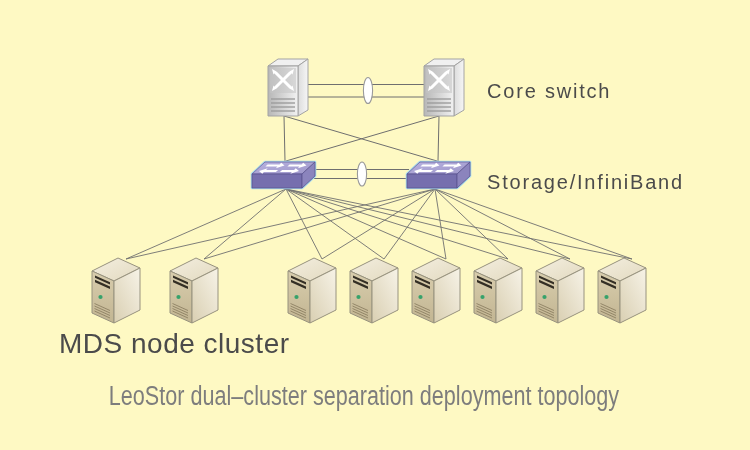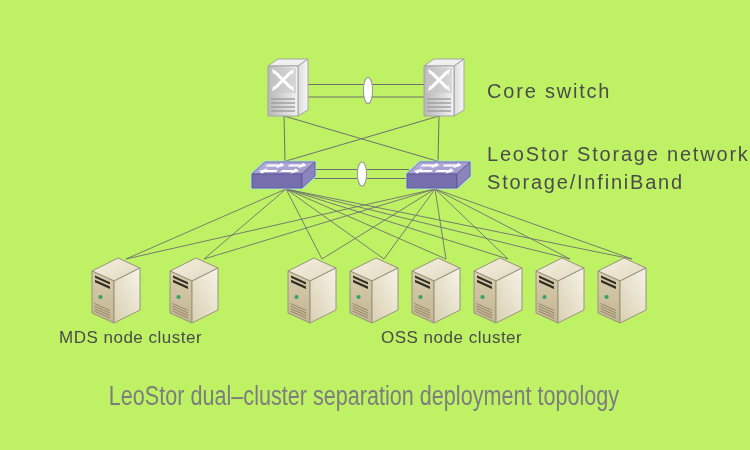--- a/index.html
+++ b/index.html
@@ -1,26 +1,26 @@
 <!DOCTYPE html>
 <html><head>
 <meta charset="utf-8">
 <style>
   html,body{margin:0;padding:0;background:#ffffff;}
   #page{
-    position:relative;width:750px;height:450px;background:#bef264;
+    position:relative;width:750px;height:450px;background:#fef9c3;
     overflow:hidden;font-family:"Liberation Sans",sans-serif;
   }
   #diagram-svg{position:absolute;left:0;top:0;}
   .lbl{
     position:absolute;color:#4b4b4b;white-space:nowrap;
     font-family:"Liberation Sans",sans-serif;line-height:1.15;
   }
   .lbl-right{font-size:20px;letter-spacing:1.8px;}
-  .lbl-cluster{font-size:17px;letter-spacing:0.5px;}
+  .lbl-cluster{font-size:28px;letter-spacing:0.5px;}
   #core-switch-label{left:487px;top:80px;}
   #storage-network-label-1{left:487px;top:143px;}
   #storage-network-label-2{left:487px;top:171px;}
   #mds-cluster-label{left:59px;top:328px;}
   #oss-cluster-label{left:381px;top:328px;}
   #diagram-title{
     left:364px;top:381px;font-size:27px;color:#7d7d7d;
     transform:translateX(-50%) scaleX(0.8);letter-spacing:0;
   }
 </style>
@@ -162,22 +162,20 @@
     <use href="#server" x="286" y="255" width="52" height="70"></use>
     <use href="#server" x="348" y="255" width="52" height="70"></use>
     <use href="#server" x="410" y="255" width="52" height="70"></use>
     <use href="#server" x="472" y="255" width="52" height="70"></use>
     <use href="#server" x="534" y="255" width="52" height="70"></use>
     <use href="#server" x="596" y="255" width="52" height="70"></use>
   </svg>
 
   <div class="lbl lbl-right" id="core-switch-label">Core switch</div>
 
-  <div class="lbl lbl-right" id="storage-network-label-1">LeoStor Storage network</div>
 
   <div class="lbl lbl-right" id="storage-network-label-2">Storage/InfiniBand</div>
 
   <div class="lbl lbl-cluster" id="mds-cluster-label">MDS node cluster</div>
 
-  <div class="lbl lbl-cluster" id="oss-cluster-label">OSS node cluster</div>
 
   <div class="lbl" id="diagram-title">LeoStor dual–cluster separation deployment topology</div>
 </div>
 
 </body></html>

